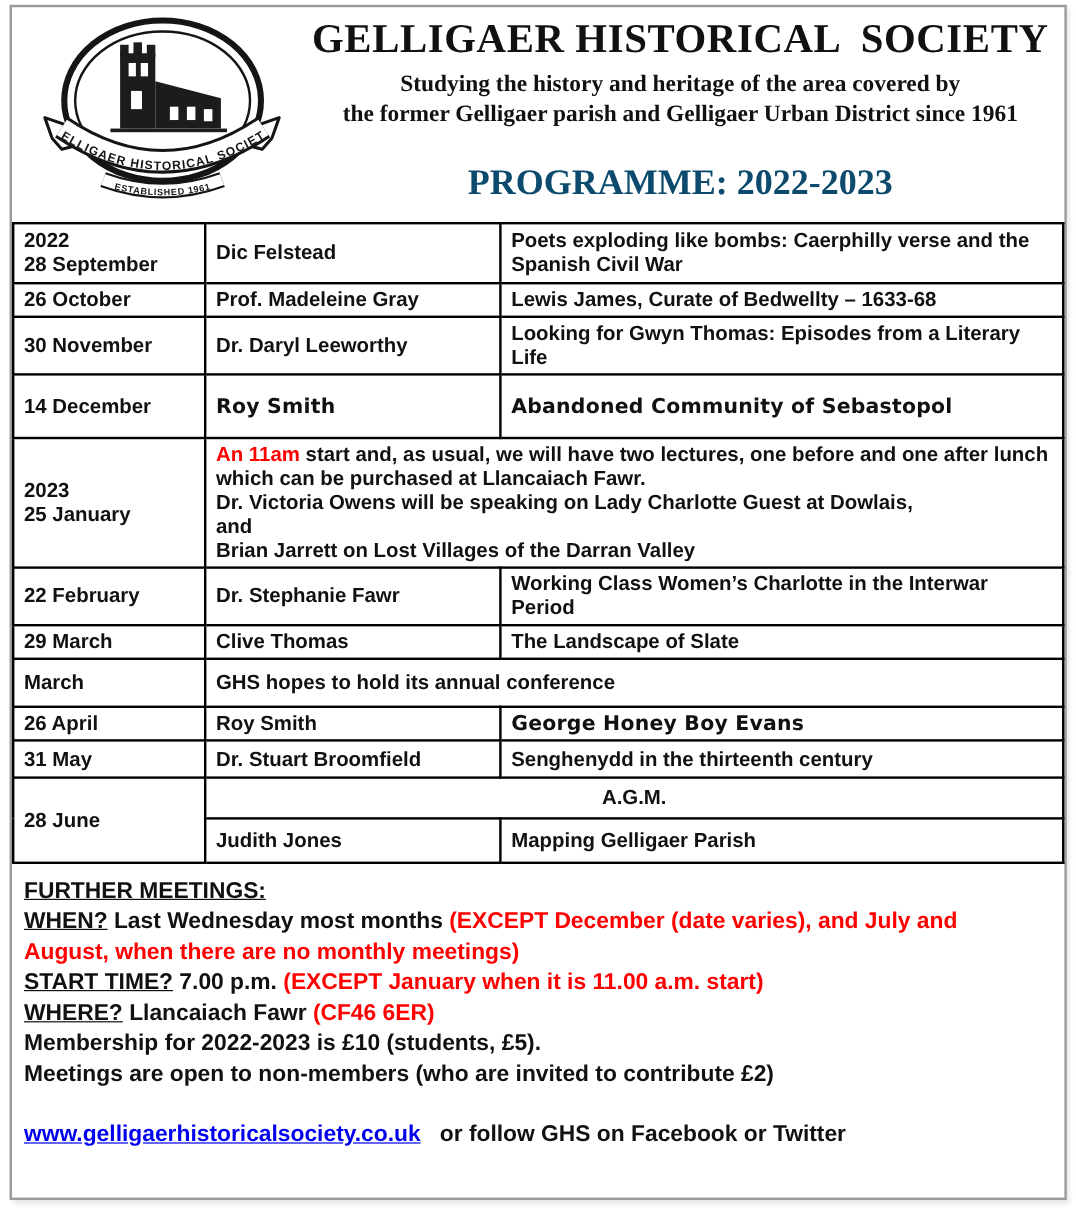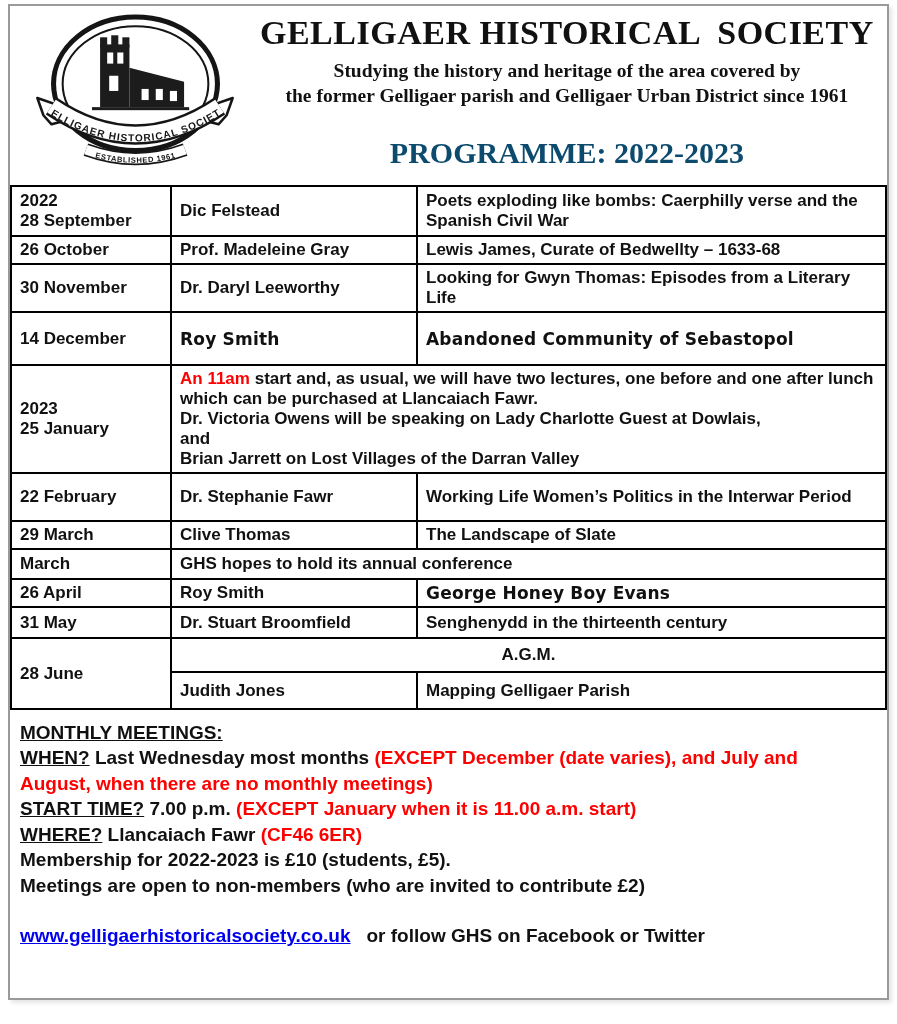--- a/index.html
+++ b/index.html
@@ -203,28 +203,28 @@
           <div><span class="red">An 11am</span>
             <span>start and, as usual, we will have two lectures, one before and one after lunch which can be purchased at Llancaiach Fawr.</span></div>
           <div>Dr. Victoria Owens will be speaking on Lady Charlotte Guest at Dowlais,</div>
           <div>and</div>
           <div>Brian Jarrett on Lost Villages of the Darran Valley</div>
         </td>
       </tr>
       <tr style="height:48px">
         <td class="date-cell">22 February</td>
         <td>Dr. Stephanie Fawr</td>
-        <td>Working Life Women’s Politics in the Interwar Period</td>
+        <td>Working Class Women’s Charlotte in the Interwar Period</td>
       </tr>
       <tr style="height:14px">
         <td class="date-cell">29 March</td>
         <td>Clive Thomas</td>
         <td>The Landscape of Slate</td>
       </tr>
-      <tr style="height:30px">
+      <tr style="height:40px">
         <td class="date-cell">March</td>
         <td colspan="2">GHS hopes to hold its annual conference</td>
       </tr>
       <tr style="height:24px">
         <td class="date-cell">26 April</td>
         <td>Roy Smith</td>
         <td class="alt-font">George Honey Boy Evans</td>
       </tr>
       <tr style="height:31px">
         <td class="date-cell">31 May</td>
@@ -236,21 +236,21 @@
         <td colspan="2" class="agm-cell">A.G.M.</td>
       </tr>
       <tr style="height:37px">
         <td>Judith Jones</td>
         <td>Mapping Gelligaer Parish</td>
       </tr>
     </tbody>
   </table>
 
   <div class="footer">
-    <div><span class="u">MONTHLY MEETINGS:</span></div>
+    <div><span class="u">FURTHER MEETINGS:</span></div>
     <div><span class="u">WHEN?</span>
       <span>Last Wednesday most months</span>
       <span class="red">(EXCEPT December (date varies), and July and August, when there are no monthly meetings)</span></div>
     <div><span class="u">START TIME?</span>
       <span>7.00 p.m.</span>
       <span class="red">(EXCEPT January when it is 11.00 a.m. start)</span></div>
     <div><span class="u">WHERE?</span>
       <span>Llancaiach Fawr</span>
       <span class="red">(CF46 6ER)</span></div>
     <div>Membership for 2022-2023 is £10 (students, £5).</div>

